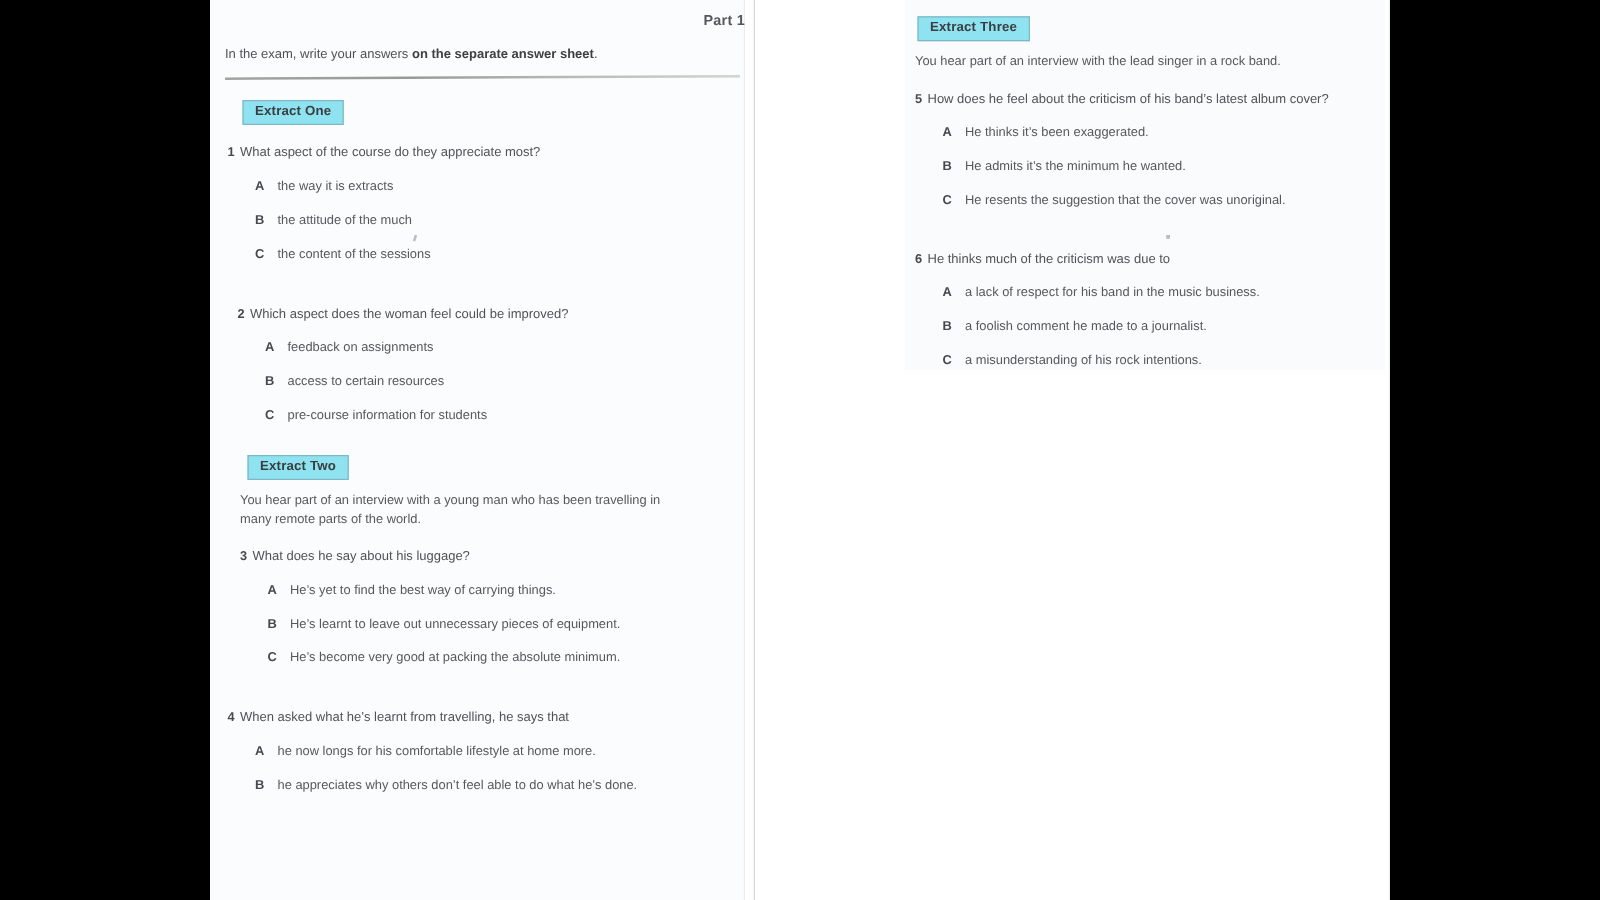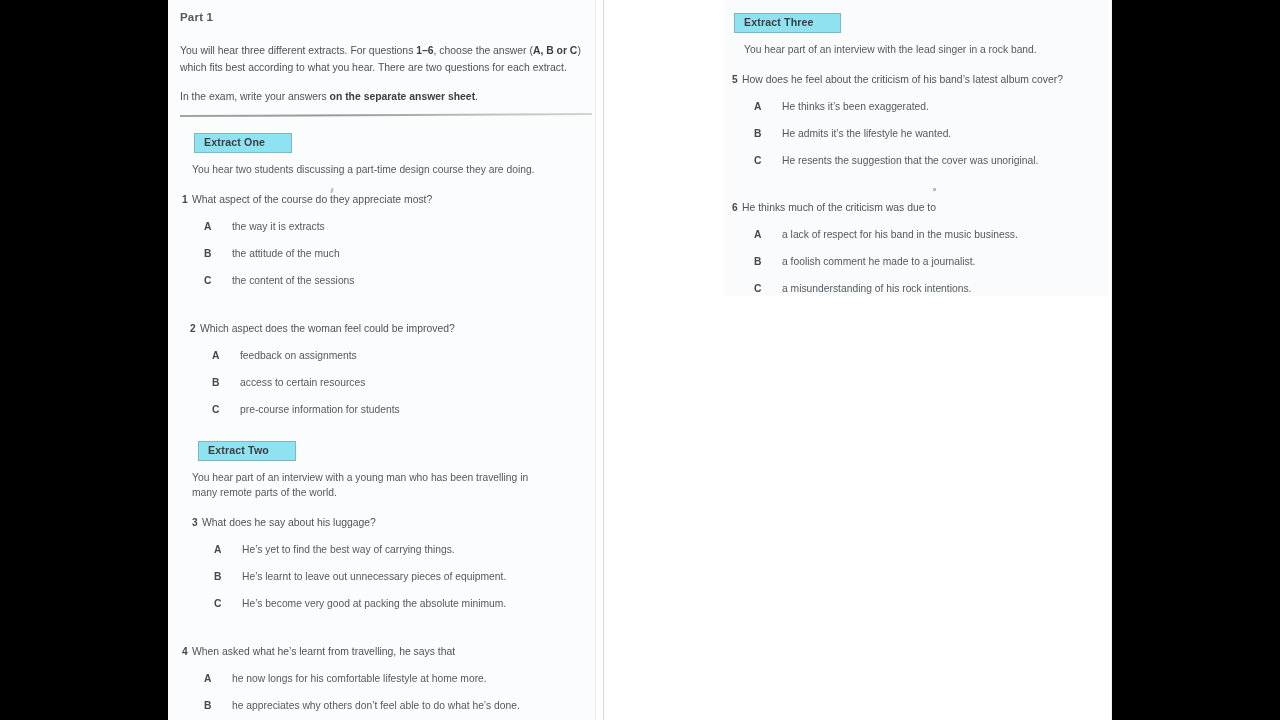--- a/index.html
+++ b/index.html
@@ -79,21 +79,21 @@
   }
   .col-right {
     position: absolute;
     left: 556px;
     top: 0;
     width: 384px;
     height: 720px;
   }
 
   .part-title {
-    text-align: left;
+    text-align: right;
     font-size: 11.5px;
     font-weight: bold;
     color: #55585c;
     margin-top: 11px;
     letter-spacing: .2px;
   }
 
   .rubric {
     margin: 20px 0 0 0;
     padding: 0 8px 0 0;
@@ -111,41 +111,41 @@
     background: linear-gradient(92deg, #9a9a96 0%, #8e8e8a 35%, #b7b7b3 72%, #cfcfcb 100%);
     transform: rotate(-0.28deg);
     transform-origin: left center;
     opacity: .9;
   }
 
   
   .badge {
     display: inline-block;
     margin: 16px 0 0 14px;
-    padding: 2px 26px 3px 9px;
+    padding: 2px 9px 3px 9px;
     background: #8fe2ef;
     border: 1px solid #7fb8c4;
     font-size: 10.6px;
     font-weight: bold;
     color: #3a3e42;
     letter-spacing: .15px;
     line-height: 13px;
   }
   .badge.three {
     margin: 13px 0 0 10px;
   }
 
   .lead {
     margin: 9px 0 0 12px;
     padding-right: 10px;
     font-size: 10.3px;
     line-height: 15px;
     color: #55595d;
   }
-  .lead.right { margin-left: 20px; }
+  .lead.right { margin-left: 8px; }
 
   
   .q {
     margin-top: 16px;
     position: relative;
   }
   .q-head {
     position: relative;
     font-size: 10.4px;
     line-height: 14px;
@@ -178,21 +178,21 @@
     position: absolute;
     left: 0;
     top: 0;
     width: 14px;
     font-weight: bold;
     color: #45494d;
     font-size: 10.3px;
   }
   .opt-text {
     display: block;
-    margin-left: 28px;
+    margin-left: 18px;
   }
 
   
   .col-left .q.indent-a { margin-left: 2px; }
   .col-left .q.indent-b { margin-left: 10px; }
   .col-left .q.indent-c { margin-left: 12px; }
   .col-left .q.gap-huge { margin-top: 34px; }
 
   .col-right .q.indent-r { margin-left: 8px; }
 
@@ -214,29 +214,27 @@
     <div class="tint tint-right-a"></div>
 
     <div class="gutter2"></div>
     <div class="gutter"></div>
     <div class="edge-right"></div>
 
     <div class="col-left">
 
       <div class="part-title">Part 1</div>
 
-      <p class="rubric"><span>You will hear three different extracts. For questions </span><b>1–6</b><span>, choose the answer (</span><b>A, B or C</b><span>) which fits best according to what you hear. There are two questions for each extract.</span></p>
 
       <p class="rubric second"><span>In the exam, write your answers </span><b>on the separate answer sheet</b><span>.</span></p>
 
       <div class="rule"></div>
 
       
       <div class="badge">Extract One</div>
-      <p class="lead">You hear two students discussing a part-time design course they are doing.</p>
 
       <div class="q indent-a">
         <div class="q-head">
           <span class="q-num">1</span>
           <span class="q-text">What aspect of the course do they appreciate most?</span>
         </div>
         <div class="opt">
           <span class="opt-letter">A</span>
           <span class="opt-text">the way it is extracts</span>
         </div>
@@ -319,21 +317,21 @@
         <div class="q-head">
           <span class="q-num">5</span>
           <span class="q-text">How does he feel about the criticism of his band’s latest album cover?</span>
         </div>
         <div class="opt">
           <span class="opt-letter">A</span>
           <span class="opt-text">He thinks it’s been exaggerated.</span>
         </div>
         <div class="opt">
           <span class="opt-letter">B</span>
-          <span class="opt-text">He admits it’s the lifestyle he wanted.</span>
+          <span class="opt-text">He admits it’s the minimum he wanted.</span>
         </div>
         <div class="opt">
           <span class="opt-letter">C</span>
           <span class="opt-text">He resents the suggestion that the cover was unoriginal.</span>
         </div>
       </div>
 
       <div class="q indent-r" style="margin-top:33px;">
         <div class="q-head">
           <span class="q-num">6</span>

